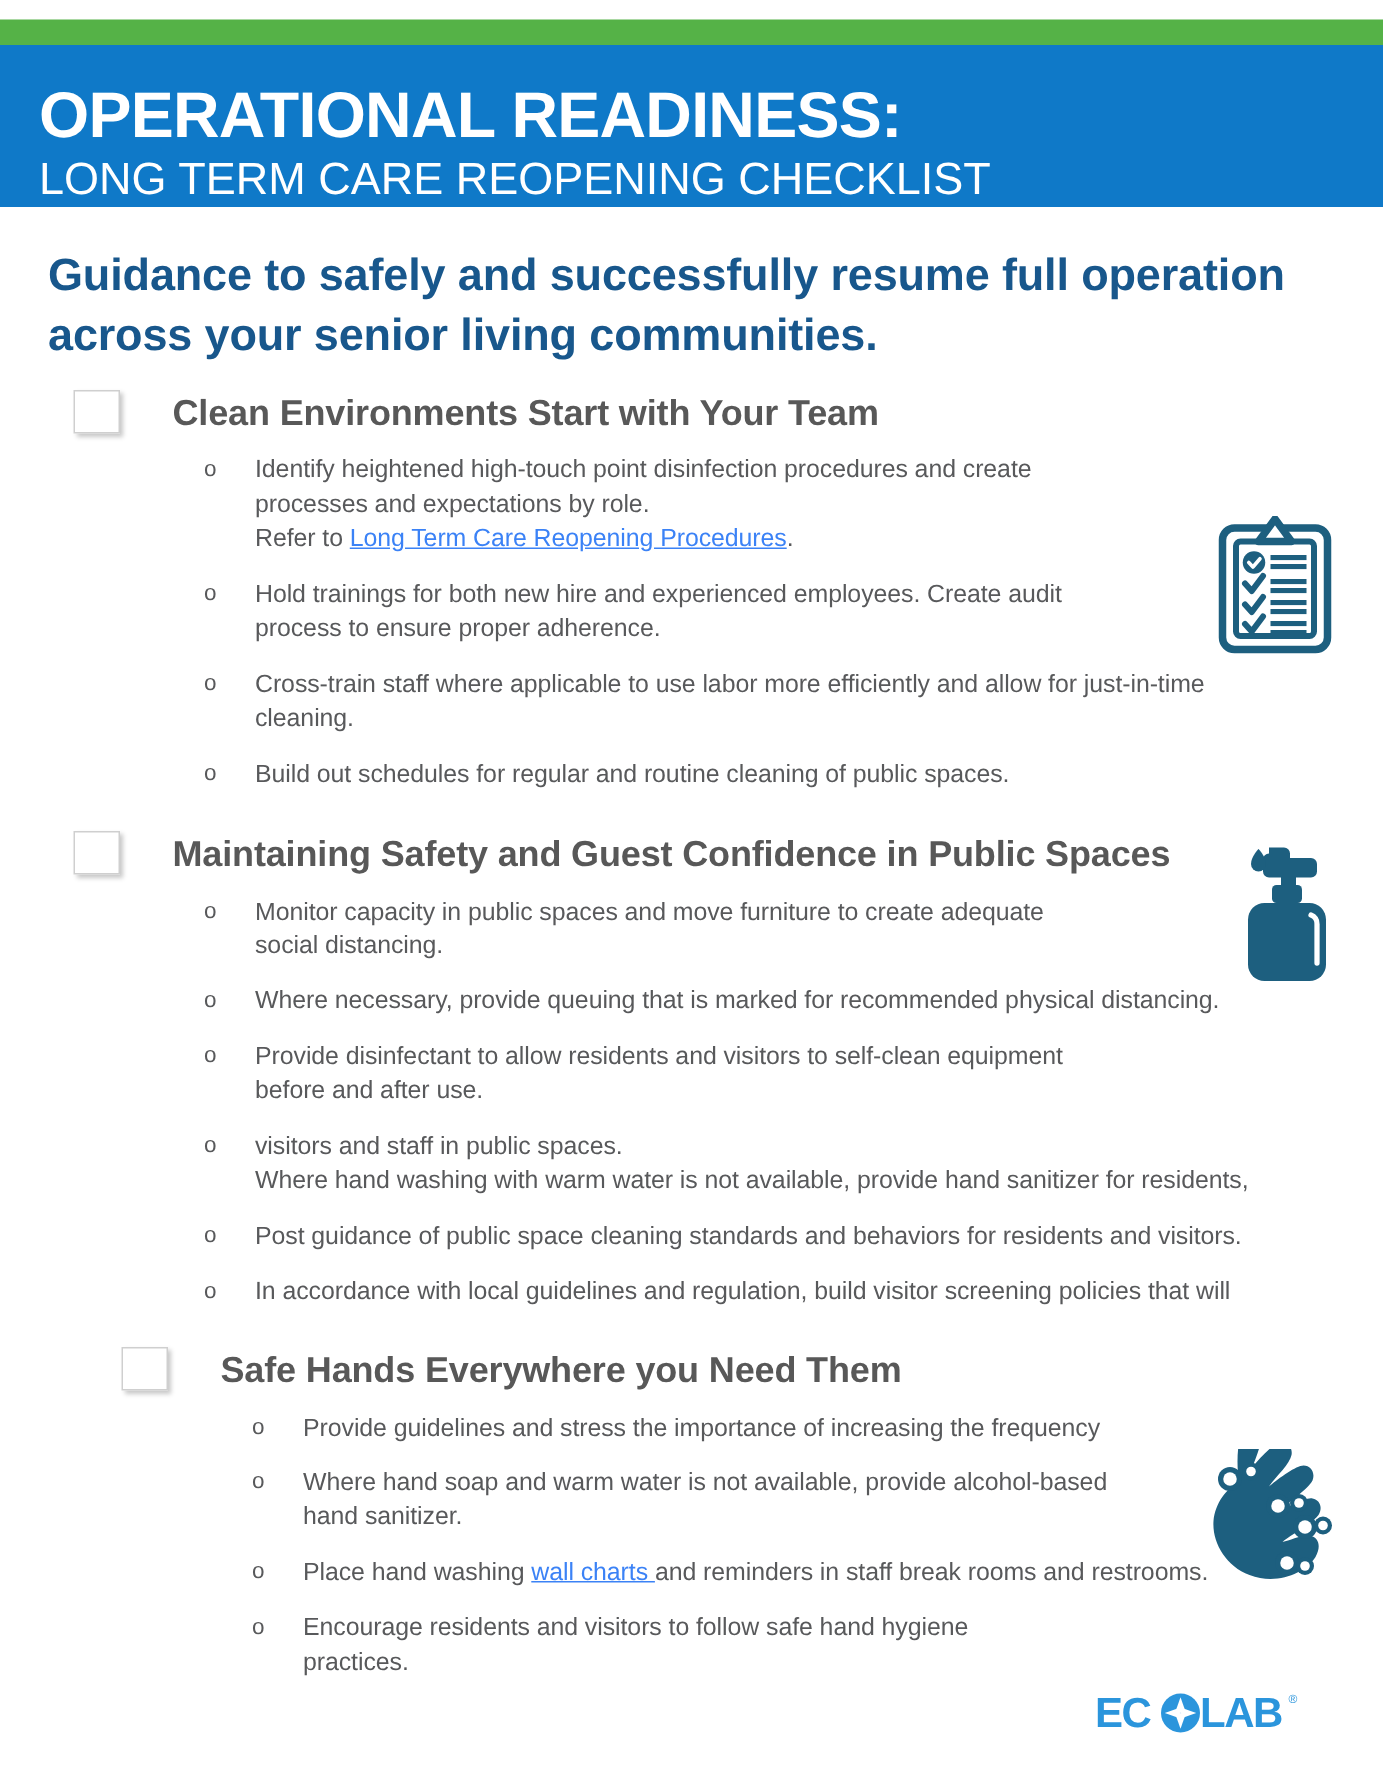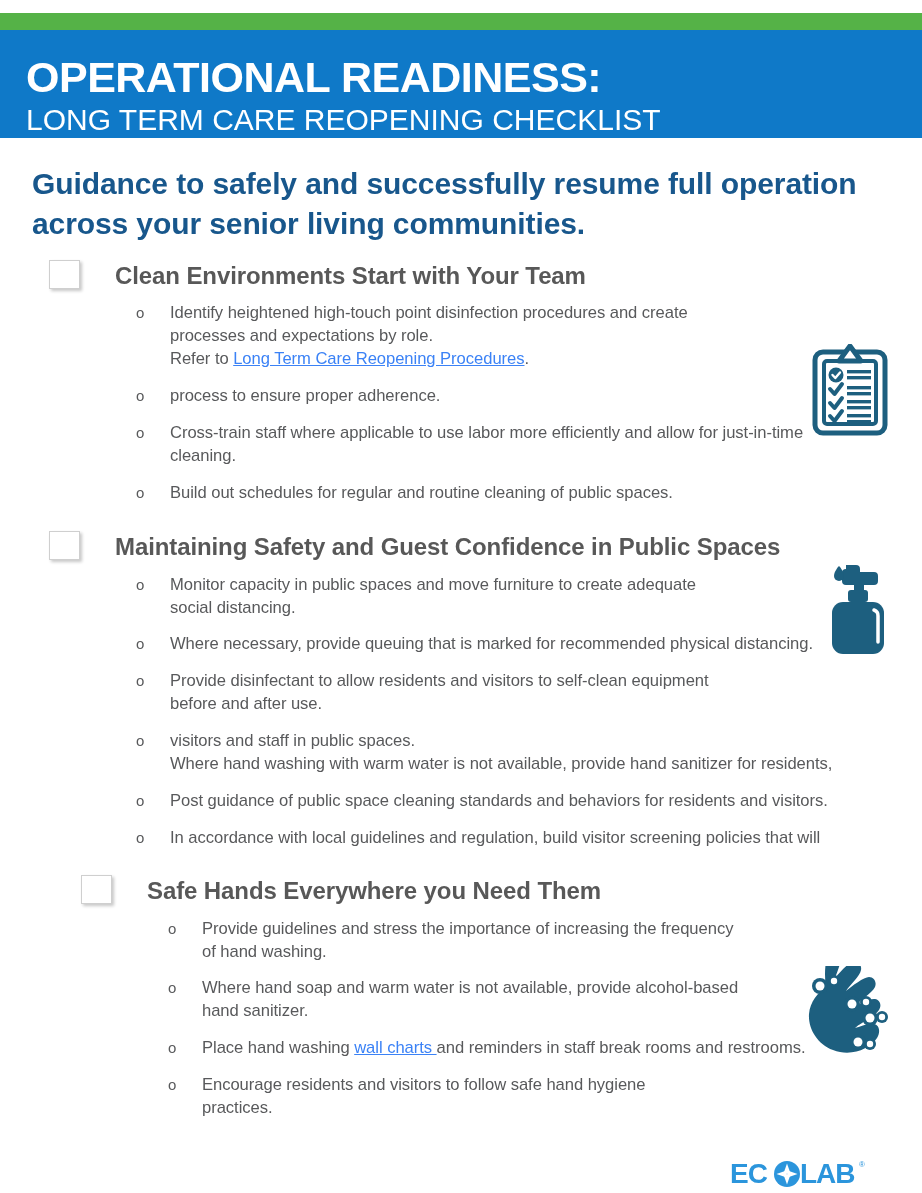--- a/index.html
+++ b/index.html
@@ -131,21 +131,21 @@
   
   .art { position: absolute; }
   .art-clipboard { left: 812px; top: 344px; }
   .art-sanitizer { left: 824px; top: 558px; }
   .art-hands     { left: 796px; top: 966px; }
 
   
   .ecolab-logo {
     position: absolute;
     left: 730px;
-    top: 1159px;
+    top: 1127px;
     display: flex;
     align-items: flex-start;
   }
   .ecolab-word {
     font-size: 0;
     line-height: 0;
   }
   .ecolab-tm {
     font-size: 8px;
     color: #2b95dc;
@@ -179,20 +179,21 @@
     </div>
     <ul class="bullets">
       <li class="bullet">
         <span class="marker">o</span>
         <span class="line">Identify heightened high-touch point disinfection procedures and create</span>
         <span class="line">processes and expectations by role.</span>
         <span class="line"><span>Refer to </span><a class="doc-link" href="#">Long Term Care Reopening Procedures</a><span>.</span></span>
       </li>
       <li class="bullet">
         <span class="marker">o</span>
+        <span class="line">Hold trainings for both new hire and experienced employees. Create audit</span>
         <span class="line">process to ensure proper adherence.</span>
       </li>
       <li class="bullet">
         <span class="marker">o</span>
         <span class="line">Cross-train staff where applicable to use labor more efficiently and allow for just-in-time</span>
         <span class="line">cleaning.</span>
       </li>
       <li class="bullet">
         <span class="marker">o</span>
         <span class="line">Build out schedules for regular and routine cleaning of public spaces.</span>
@@ -238,21 +239,20 @@
 
   <div class="section sec3">
     <div class="section-head">
       <div class="checkbox"></div>
       <div class="section-title">Safe Hands Everywhere you Need Them</div>
     </div>
     <ul class="bullets">
       <li class="bullet">
         <span class="marker">o</span>
         <span class="line">Provide guidelines and stress the importance of increasing the frequency</span>
-        <span class="line">of hand washing.</span>
       </li>
       <li class="bullet">
         <span class="marker">o</span>
         <span class="line">Where hand soap and warm water is not available, provide alcohol-based</span>
         <span class="line">hand sanitizer.</span>
       </li>
       <li class="bullet">
         <span class="marker">o</span>
         <span class="line"><span>Place hand washing </span><a class="doc-link" href="#">wall charts </a><span>and reminders in staff break rooms and restrooms.</span></span>
       </li>

